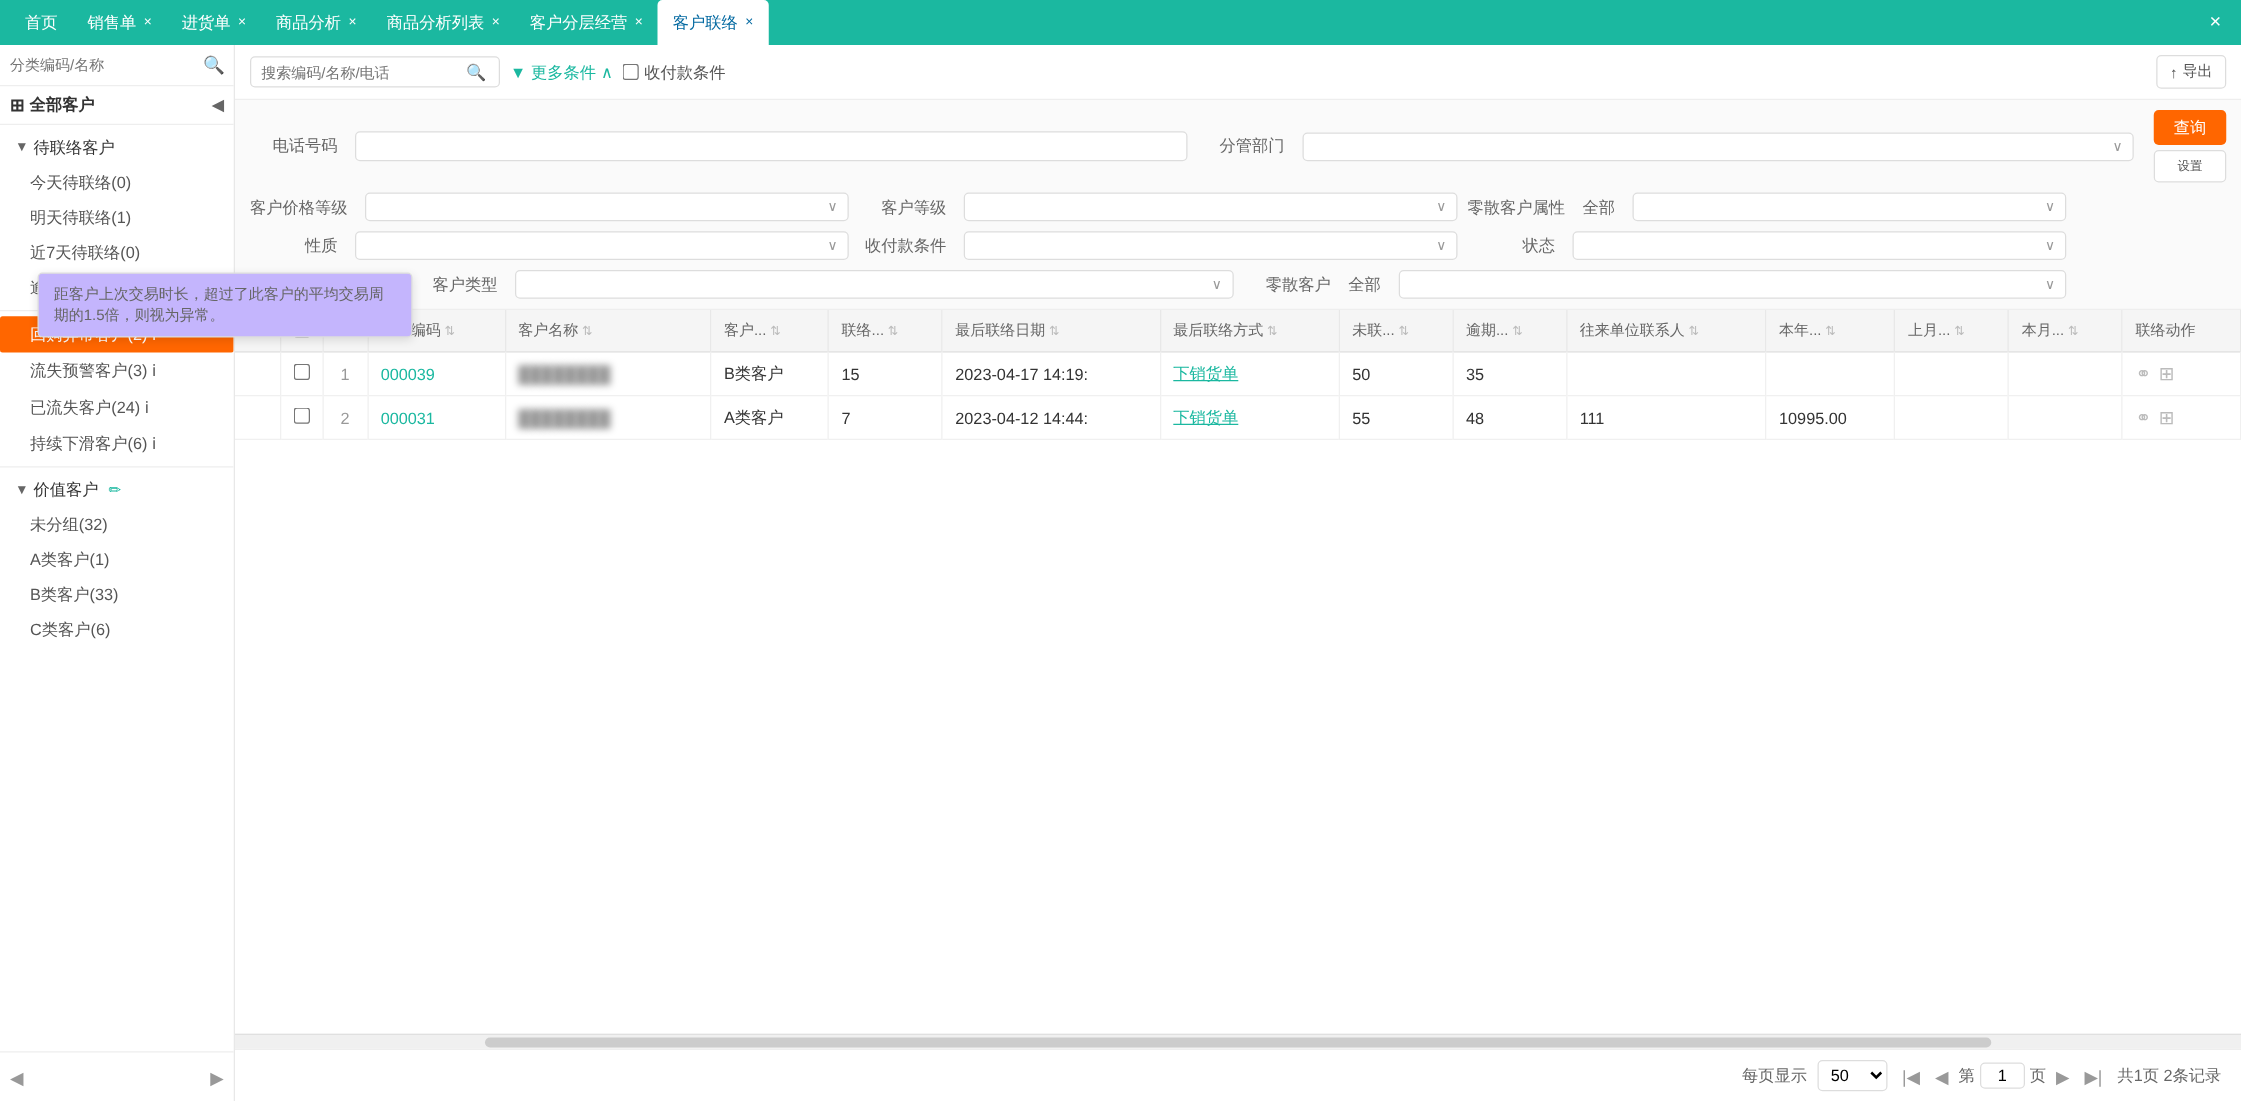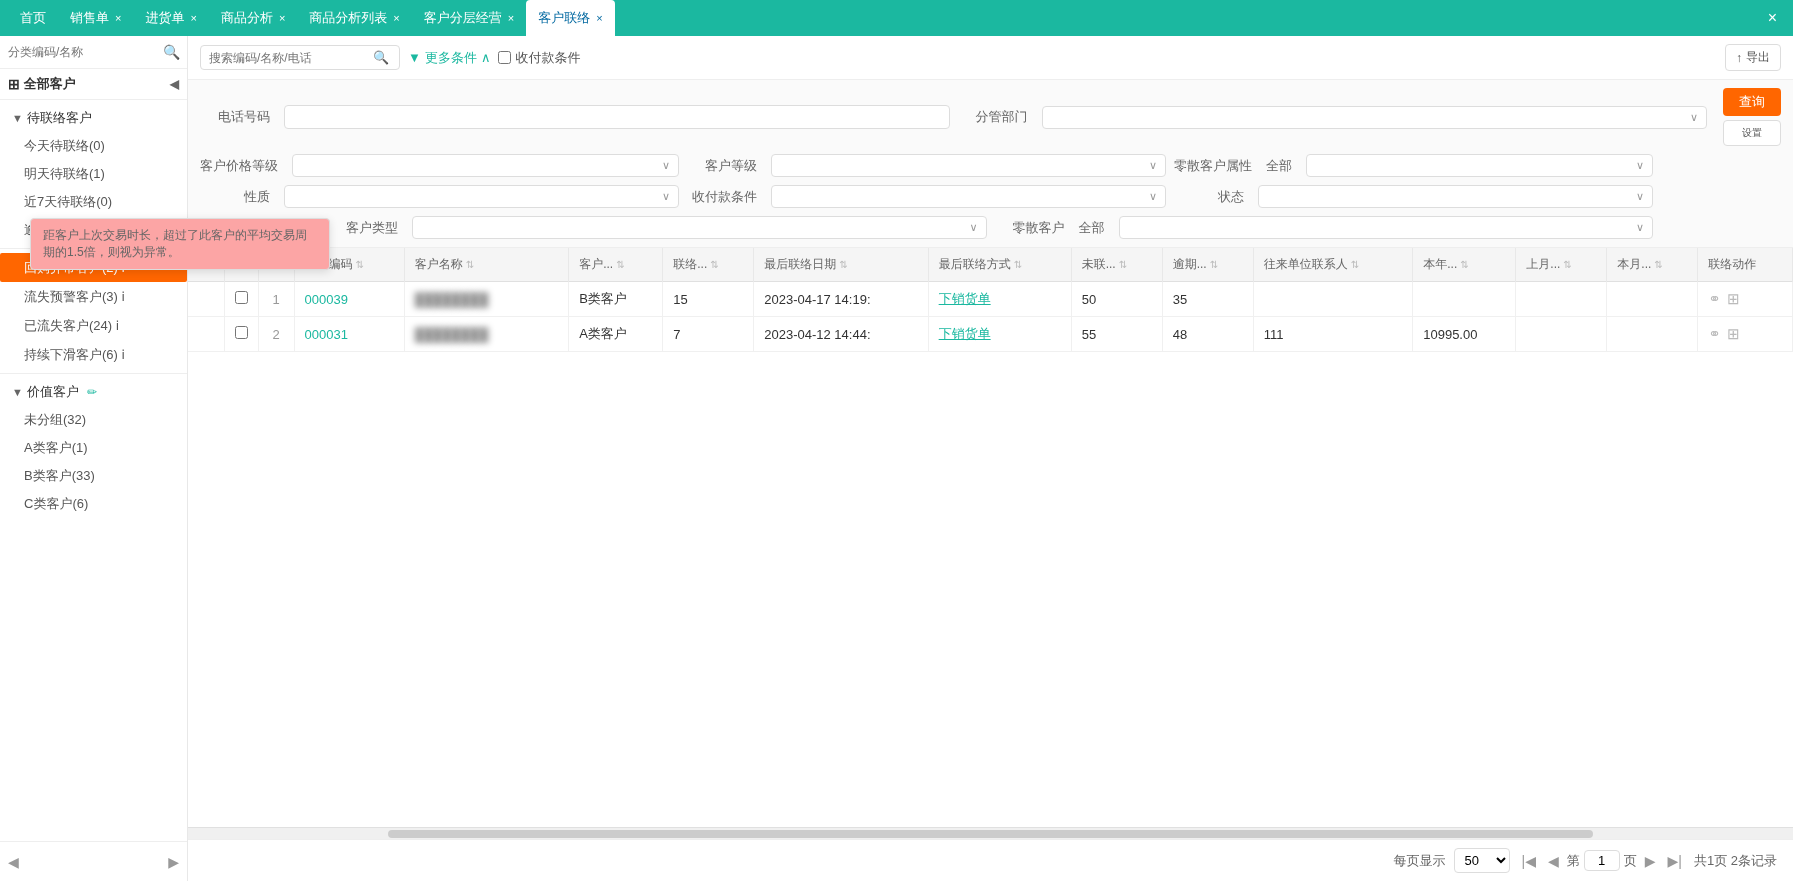--- a/index.html
+++ b/index.html
@@ -67,21 +67,21 @@
       padding: 5px 12px; cursor: pointer; color: #333; font-size: 13px;
     }
     .value-group-header .arrow { color: #666; font-size: 11px; }
     .sidebar-bottom { height: 40px; border-top: 1px solid #eee; display: flex; align-items: center; padding: 0 8px; justify-content: space-between; }
     .sidebar-bottom-arrow { color: #999; cursor: pointer; font-size: 14px; }
 
     
     .tooltip-box {
       position: absolute;
       left: 30px; top: 218px;
-      background: #fca5a5; border: 1px solid #ddd;
+      background: #c4b5fd; border: 1px solid #ddd;
       border-radius: 4px; padding: 8px 12px;
       font-size: 12px; color: #666;
       max-width: 300px; z-index: 100;
       box-shadow: 0 2px 8px rgba(0,0,0,0.12);
     }
 
     
     .content-area {
       flex: 1; display: flex; flex-direction: column; overflow: hidden;
       background: #fff;

